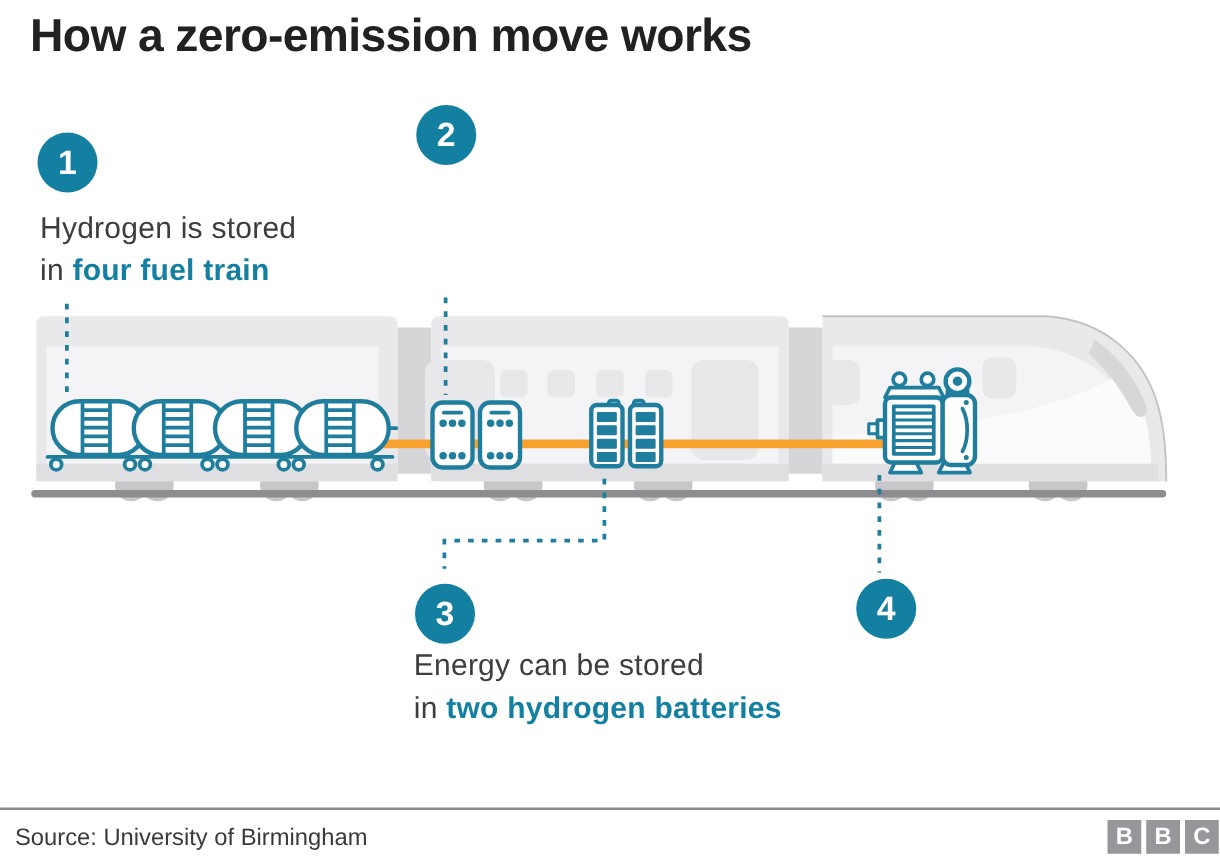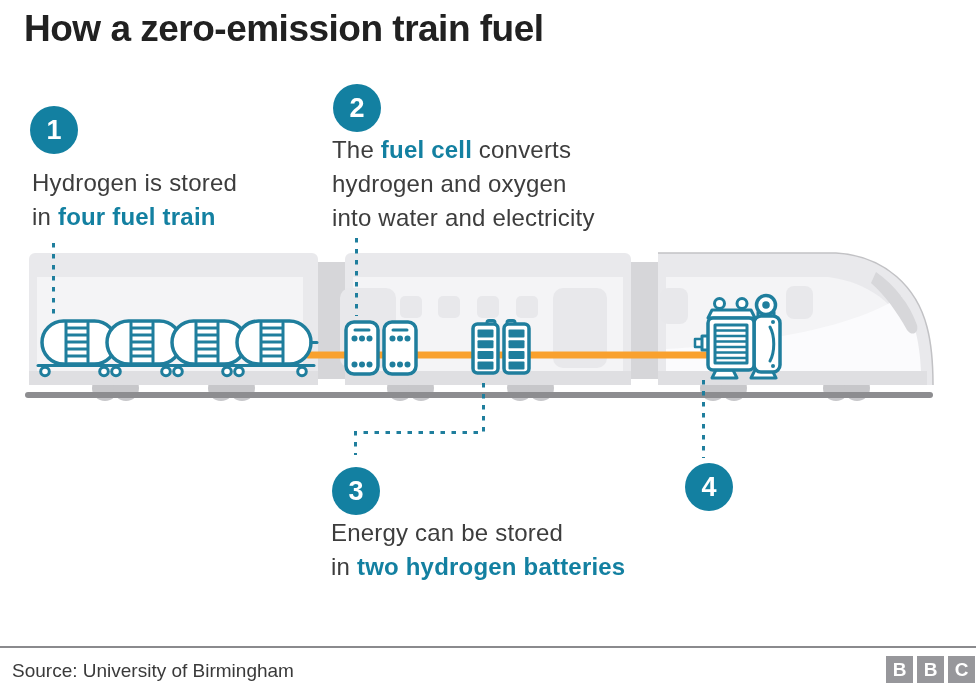--- a/index.html
+++ b/index.html
@@ -65,21 +65,21 @@
   .bbc-block{
     width:27px;height:27px;background:var(--logo-gray);color:#fff;
     font-size:19px;font-weight:bold;text-align:center;line-height:27px;
   }
 </style>
 </head>
 <body>
 
 <div class="canvas">
 
-  <h1 class="title">How a zero-emission train fuel</h1>
+  <h1 class="title">How a zero-emission move works</h1>
 
   <svg class="train-svg" viewBox="0 0 976 687" aria-hidden="true">
 
     <g>
       <circle class="wheel" cx="105" cy="388" r="13"></circle>
         <circle class="wheel" cx="126" cy="388" r="13"></circle>
       <circle class="wheel" cx="221" cy="388" r="13"></circle>
         <circle class="wheel" cx="242" cy="388" r="13"></circle>
       <circle class="wheel" cx="400" cy="388" r="13"></circle>
         <circle class="wheel" cx="421" cy="388" r="13"></circle>
@@ -207,23 +207,20 @@
       <path class="dashed" d="M483.5,383 V432.5 H355.5 V455"></path>
       <path class="dashed" d="M703.5,380 V458"></path>
     </g>
   </svg>
 
   <div class="badge" style="left:30px;top:106px">1</div>
   <div class="step-text" style="left:32px;top:166px"><span>Hydrogen is stored
 in </span><span class="hl">four fuel train</span><span></span></div>
 
   <div class="badge" style="left:333px;top:84px">2</div>
-  <div class="step-text" style="left:332px;top:133px"><span>The </span><span class="hl">fuel cell</span><span> converts
-hydrogen and oxygen
-into water and electricity</span></div>
 
   <div class="badge" style="left:332px;top:467px">3</div>
   <div class="step-text" style="left:331px;top:516px"><span>Energy can be stored
 in </span><span class="hl">two hydrogen batteries</span><span></span></div>
 
   <div class="badge" style="left:685px;top:463px">4</div>
 
   <div class="divider"></div>
   <div class="source">Source: University of Birmingham</div>
 

